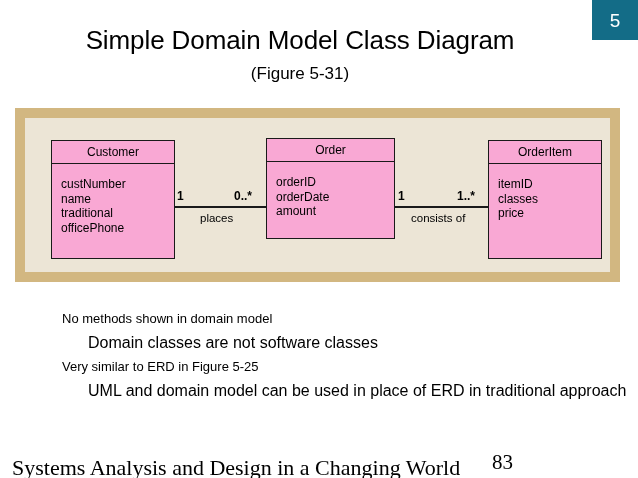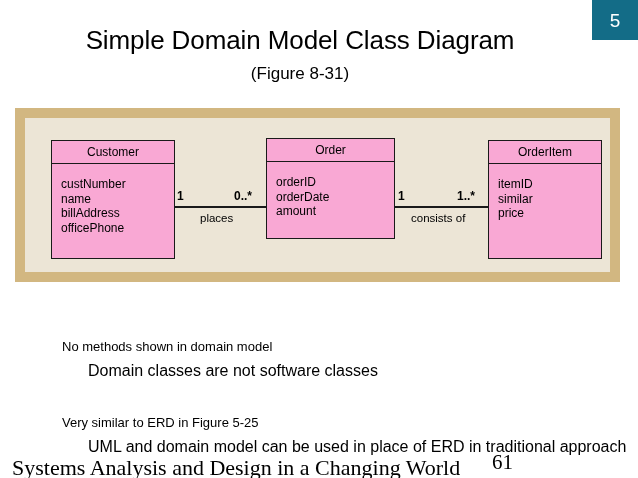--- a/index.html
+++ b/index.html
@@ -137,21 +137,20 @@
     position: absolute;
     left: 62px;
     top: 307px;
     width: 540px;
   }
   .bullet-l1 {
     font-size: 13px;
     line-height: 24px;
     margin-left: 0;
     white-space: nowrap;
-    margin-top: 28px;
   }
   .bullet-l2 {
     font-size: 16px;
     line-height: 24px;
     margin-left: 26px;
     white-space: nowrap;
   }
 
   
   .footer-title {
@@ -171,49 +170,49 @@
     font-size: 21px;
     line-height: 26px;
   }
 </style>
 </head>
 <body>
 
 <div class="chapter-badge">5</div>
 
 <div class="slide-title">Simple Domain Model Class Diagram</div>
-<div class="slide-subtitle">(Figure 8-31)</div>
+<div class="slide-subtitle">(Figure 5-31)</div>
 
 <div class="diagram-frame">
   <div class="diagram-inner">
 
     <div class="uml-class" id="class-customer">
       <div class="uml-class-name">Customer</div>
       <div class="uml-attrs">
         <div>custNumber</div>
         <div>name</div>
-        <div>billAddress</div>
+        <div>traditional</div>
         <div>officePhone</div>
       </div>
     </div>
 
     <div class="uml-class" id="class-order">
       <div class="uml-class-name">Order</div>
       <div class="uml-attrs">
         <div>orderID</div>
         <div>orderDate</div>
         <div>amount</div>
       </div>
     </div>
 
     <div class="uml-class" id="class-orderitem">
       <div class="uml-class-name">OrderItem</div>
       <div class="uml-attrs">
         <div>itemID</div>
-        <div>similar</div>
+        <div>classes</div>
         <div>price</div>
       </div>
     </div>
 
     <div class="assoc" id="assoc-places"></div>
     <div class="mult" id="mult-cust-1">1</div>
     <div class="mult" id="mult-order-many">0..*</div>
     <div class="assoc-label" id="label-places">places</div>
 
     <div class="assoc" id="assoc-consists"></div>
@@ -225,13 +224,13 @@
 </div>
 
 <div class="bullets">
   <div class="bullet-l1">No methods shown in domain model</div>
   <div class="bullet-l2">Domain classes are not software classes</div>
   <div class="bullet-l1">Very similar to ERD in Figure 5-25</div>
   <div class="bullet-l2">UML and domain model can be used in place of ERD in traditional approach</div>
 </div>
 
 <div class="footer-title">Systems Analysis and Design in a Changing World</div>
-<div class="footer-page">61</div>
+<div class="footer-page">83</div>
 
 </body></html>

